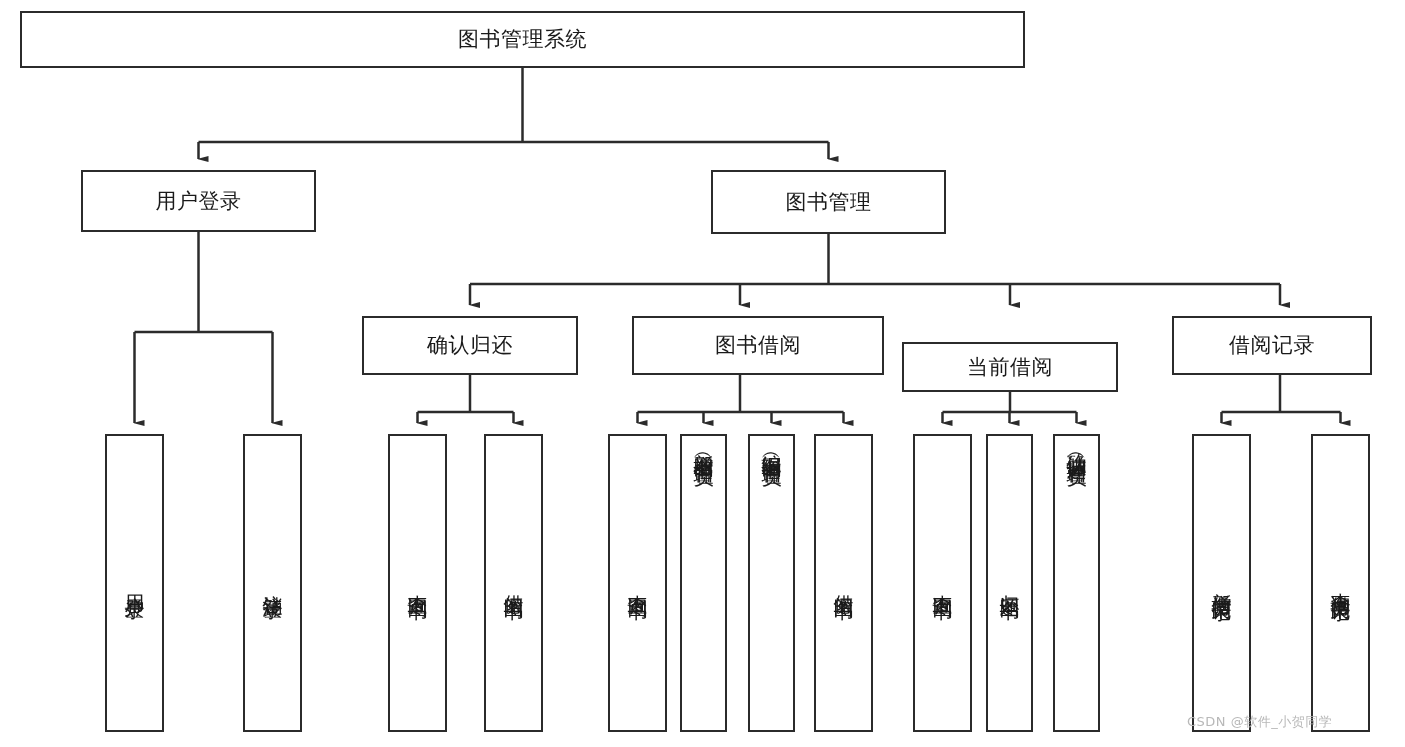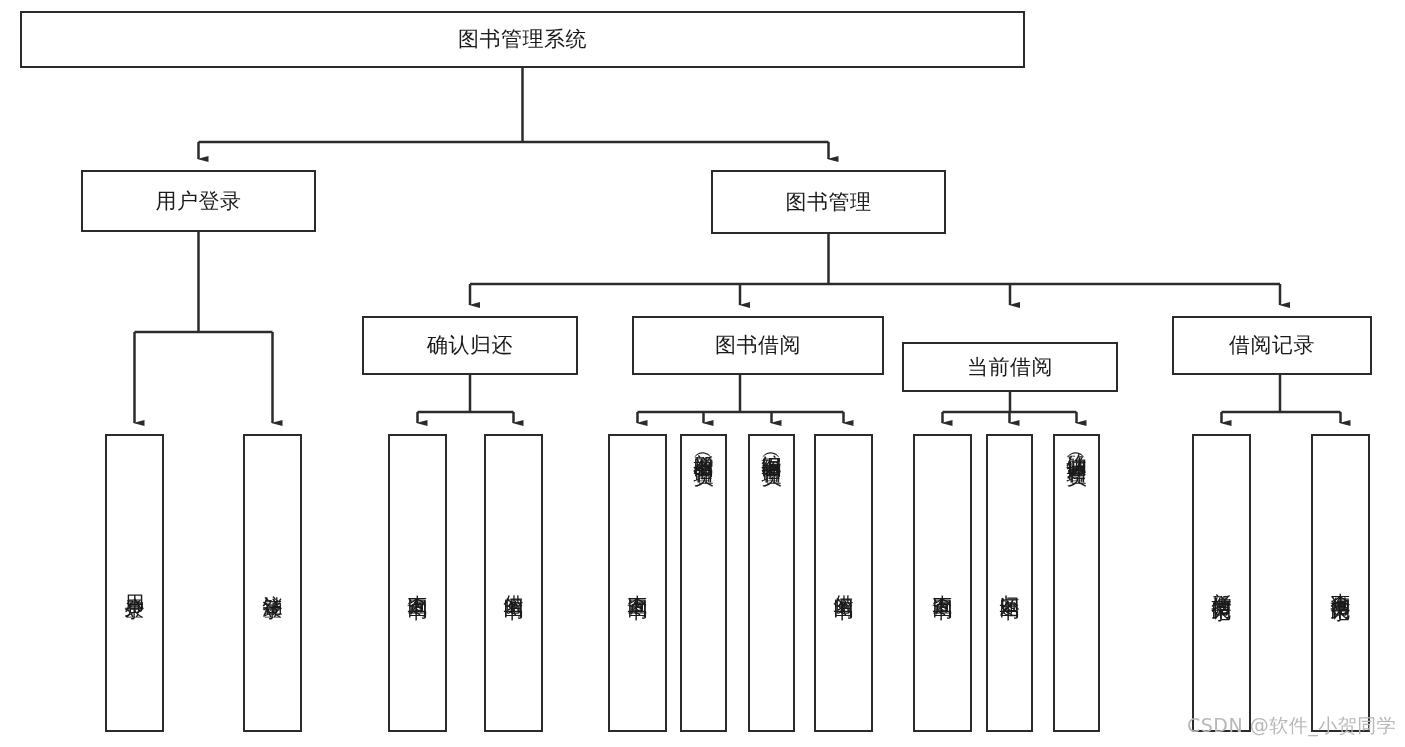--- a/index.html
+++ b/index.html
@@ -57,21 +57,21 @@
   .node.leaf.top-aligned {
     align-items: flex-start;
   }
   .node.leaf.top-aligned .label {
     padding-top: 2px;
   }
   .watermark {
     position: absolute;
     left: 1187px;
     top: 713px;
-    font-size: 19px;
+    font-size: 13px;
     color: #b8b8b8;
     letter-spacing: 0.5px;
     white-space: nowrap;
     z-index: 5;
   }
 </style>
 </head>
 <body>
 
 <div id="diagram">

